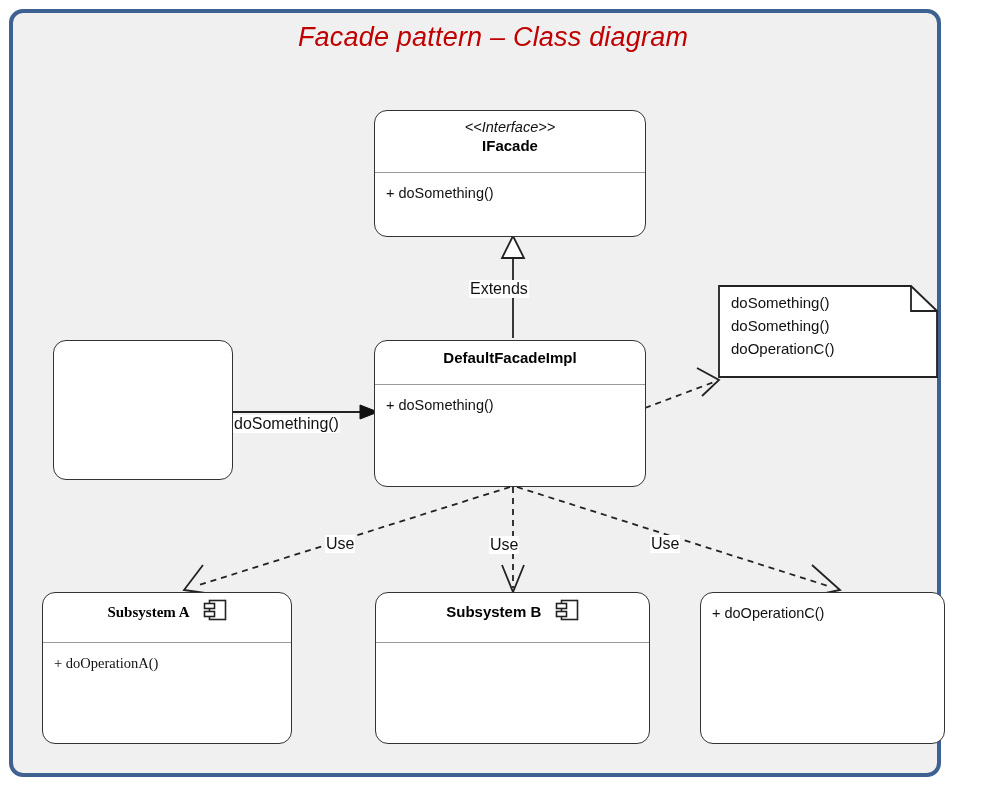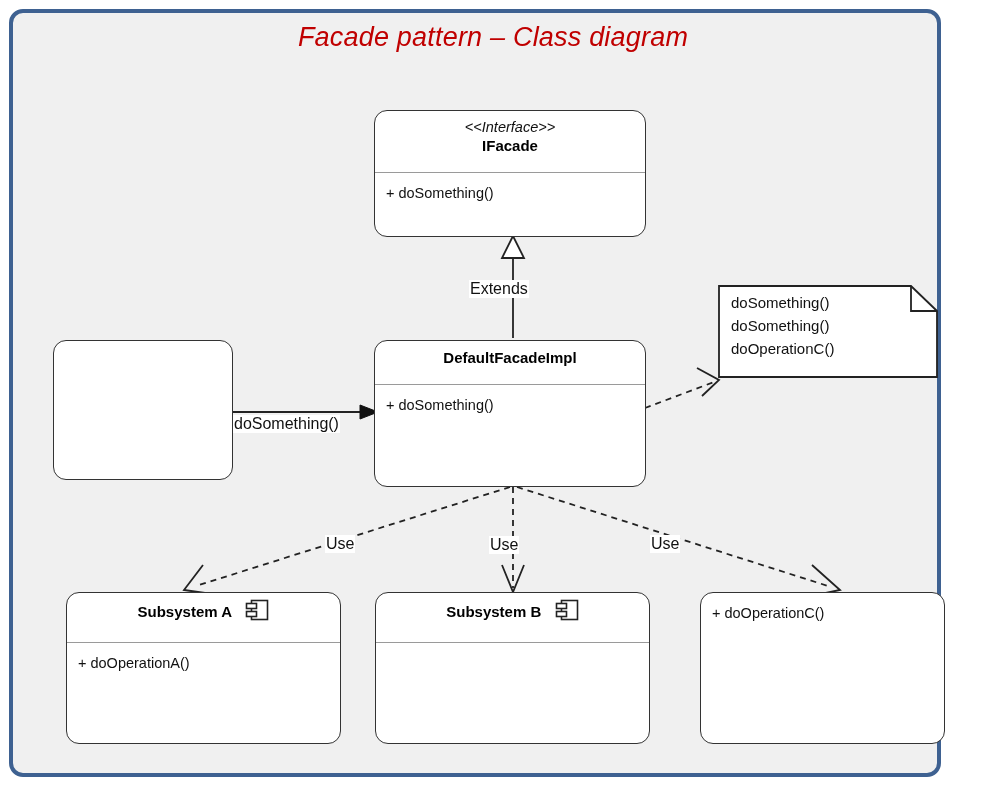--- a/index.html
+++ b/index.html
@@ -204,21 +204,21 @@
       <path d="M1,1 L193,1 L219,26 L219,92 L1,92 Z" fill="#ffffff" stroke="#222222" stroke-width="1.8"></path>
       <path d="M193,1 L193,26 L219,26" fill="none" stroke="#222222" stroke-width="1.8"></path>
     </svg>
     <div class="note-lines">
       <div>doSomething()</div>
       <div>doSomething()</div>
       <div>doOperationC()</div>
     </div>
   </div>
 
-  <div class="uml-box" id="box-sub-a" style="left:66px; top:592px; width:275px; height:152px;">
+  <div class="uml-box" id="box-sub-a" style="left:42px; top:592px; width:250px; height:152px;font-family:Liberation Serif, serif;">
     <div class="uml-head">
       <span class="cls-name" style="display:inline-block;">Subsystem A</span>
       <span class="comp-icon">
         <svg width="24" height="22" viewBox="0 0 24 22" xmlns="http://www.w3.org/2000/svg">
           <rect x="6.5" y="1.5" width="16" height="19" fill="#ffffff" stroke="#222" stroke-width="1.6"></rect>
           <rect x="1.5" y="4.5" width="10" height="5" fill="#ffffff" stroke="#222" stroke-width="1.6"></rect>
           <rect x="1.5" y="12.5" width="10" height="5" fill="#ffffff" stroke="#222" stroke-width="1.6"></rect>
         </svg>
       </span>
     </div>

